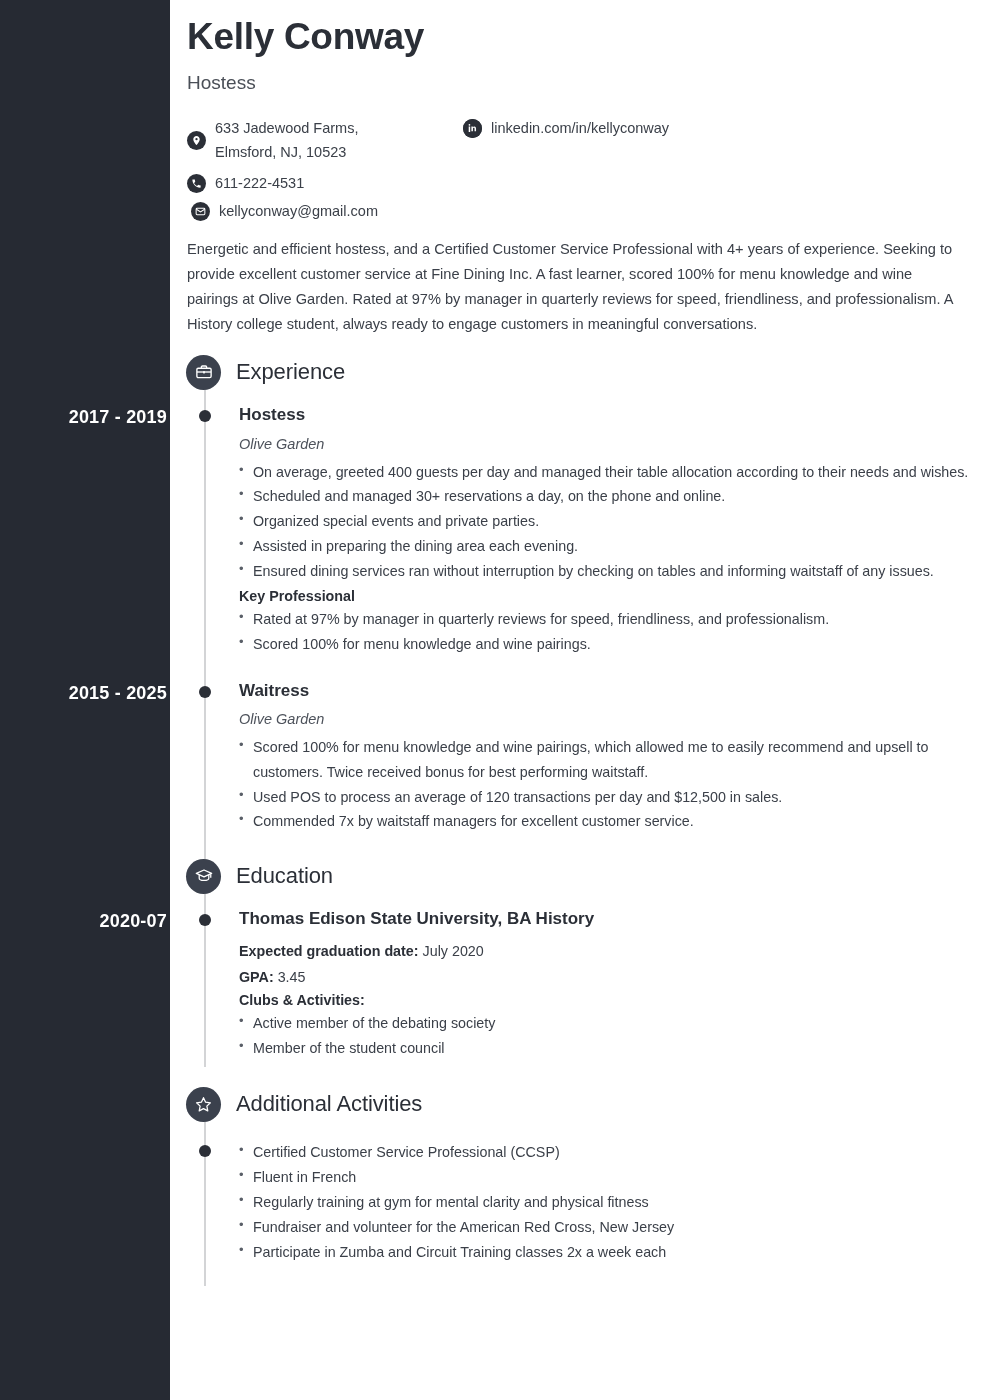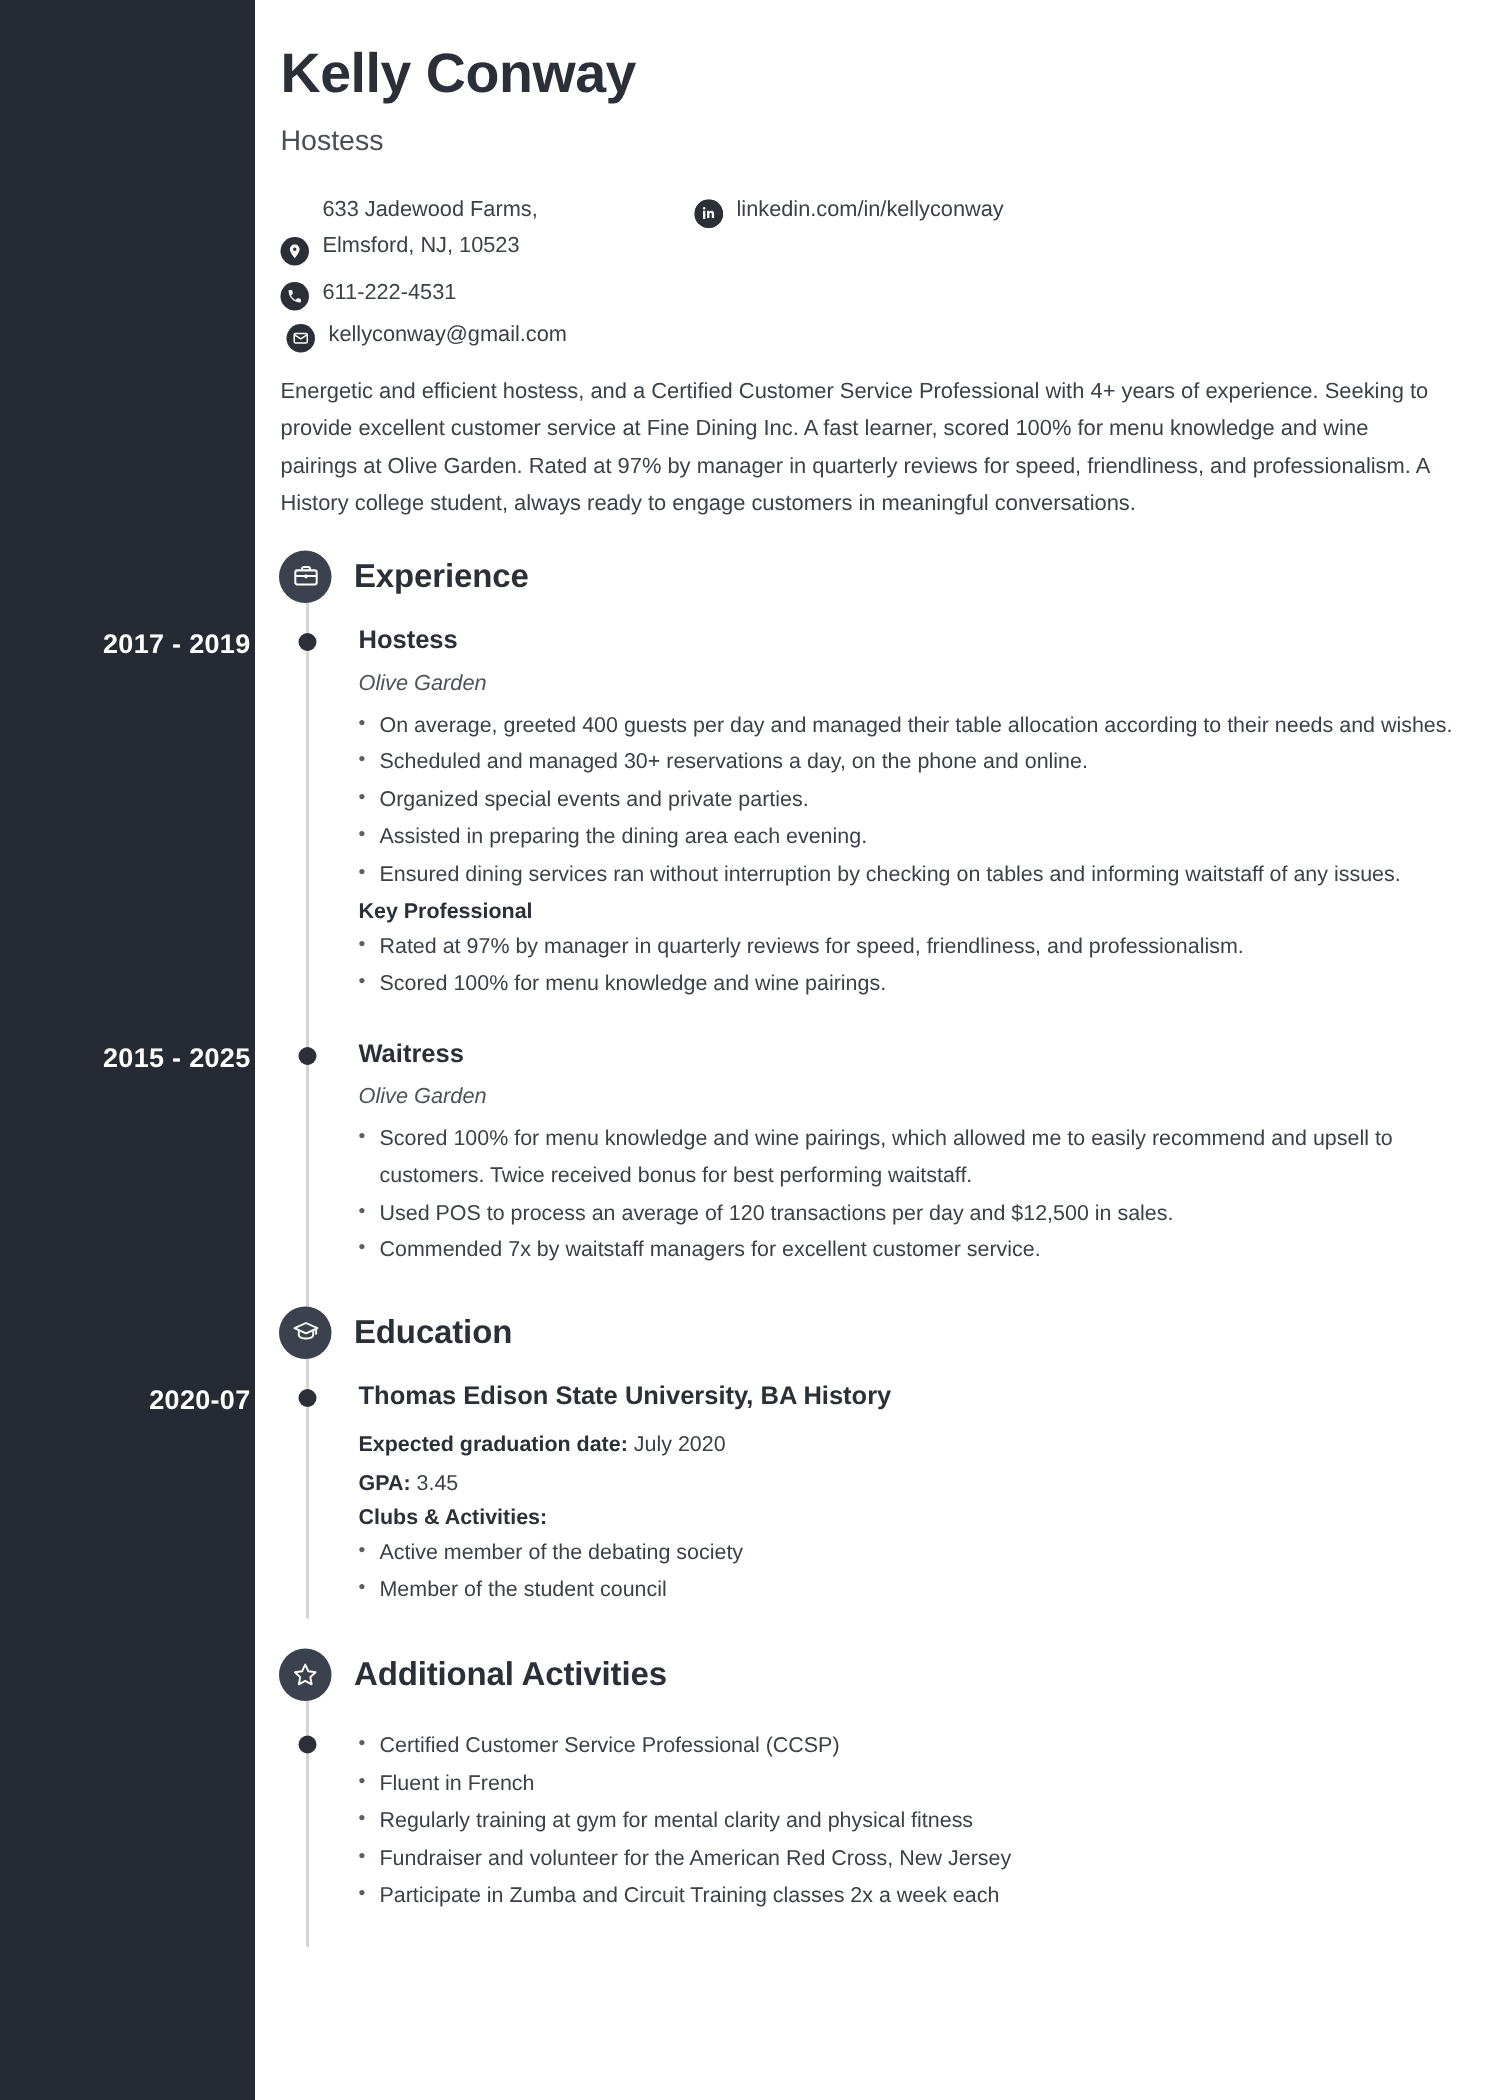--- a/index.html
+++ b/index.html
@@ -15,34 +15,34 @@
   
   .sidebar{
     position:absolute; left:0; top:0;
     width:170px; height:1400px;
     background:#262a33;
   }
 
   
   .page{ position:absolute; left:170px; top:0; width:820px; height:1400px; }
 
-  .inner{ padding:28px 20px 0 17px; }
+  .inner{ padding:16px 20px 0 17px; }
 
   
   .name{
     font-size:37px; font-weight:bold; color:#2b2f37;
     letter-spacing:-0.3px; line-height:1.15;
   }
   .job-title{
     font-size:19px; color:#4a4f57; margin-top:13px; font-weight:normal;
   }
 
   
   .contacts{ margin-top:22px; position:relative; height:104px; }
-  .c-item{ display:flex; align-items:flex-end; position:absolute; }
+  .c-item{ display:flex; align-items:center; position:absolute; }
   .c-ico{
     width:19px; height:19px; border-radius:50%;
     background:#2b2f37; color:#fff;
     display:flex; align-items:center; justify-content:center;
     flex:0 0 19px; margin-right:9px; margin-top:1px;
   }
   .c-ico svg{ display:block; }
   .c-text{ font-size:14.5px; color:#3b4049; line-height:1.72; }
 
   .c-addr{ left:0; top:0; }
@@ -63,21 +63,21 @@
     display:flex; align-items:center; height:46px;
     margin-left:-1px;
   }
   .sec-badge{
     width:35px; height:35px; border-radius:50%;
     background:#3b414d; color:#fff;
     display:flex; align-items:center; justify-content:center;
     flex:0 0 35px; position:relative; z-index:3;
   }
   .sec-title{
-    font-size:22px; font-weight:bold; color:#2b2f37;
+    font-size:22px; font-weight:normal; color:#2b2f37;
     margin-left:15px; letter-spacing:-0.1px;
   }
 
   
   .rail{
     position:absolute; left:17px; width:2px;
     background:#d3d4d6; z-index:1;
   }
 
   

